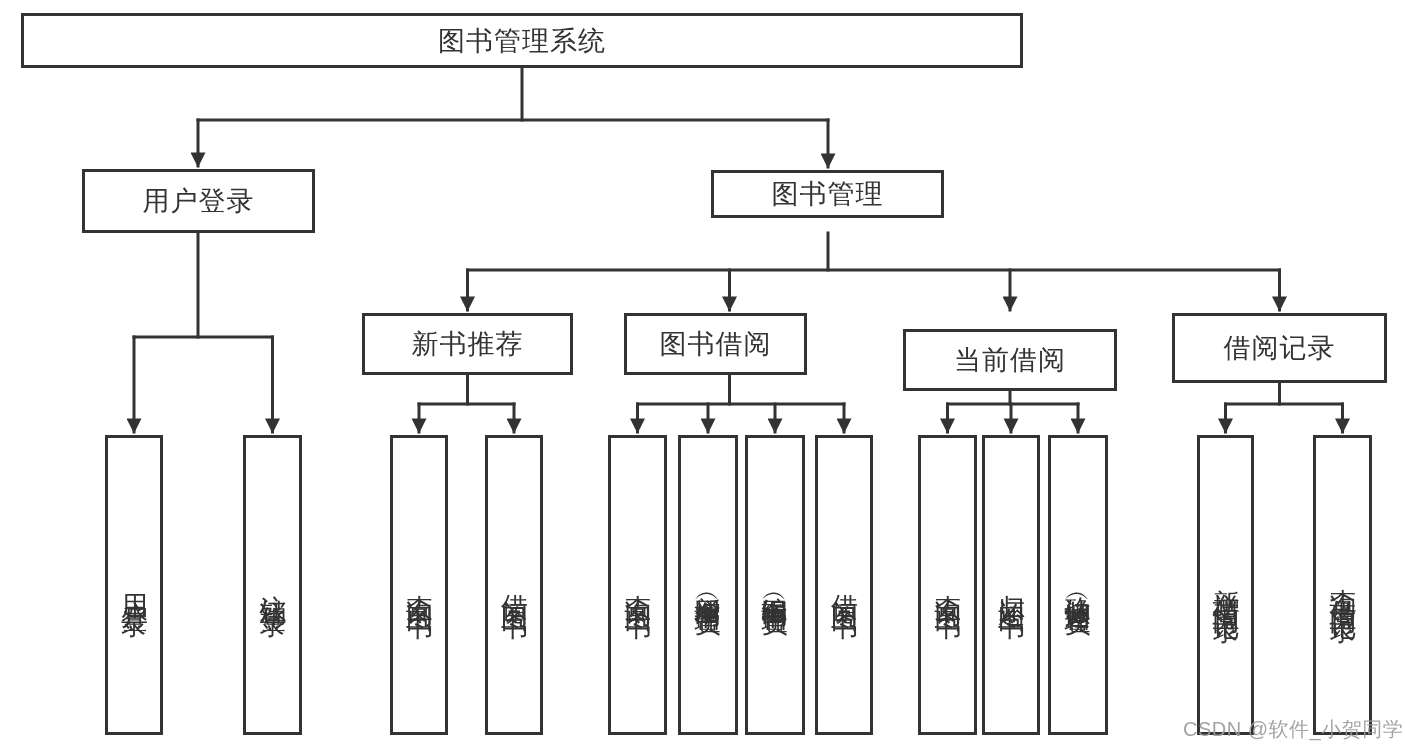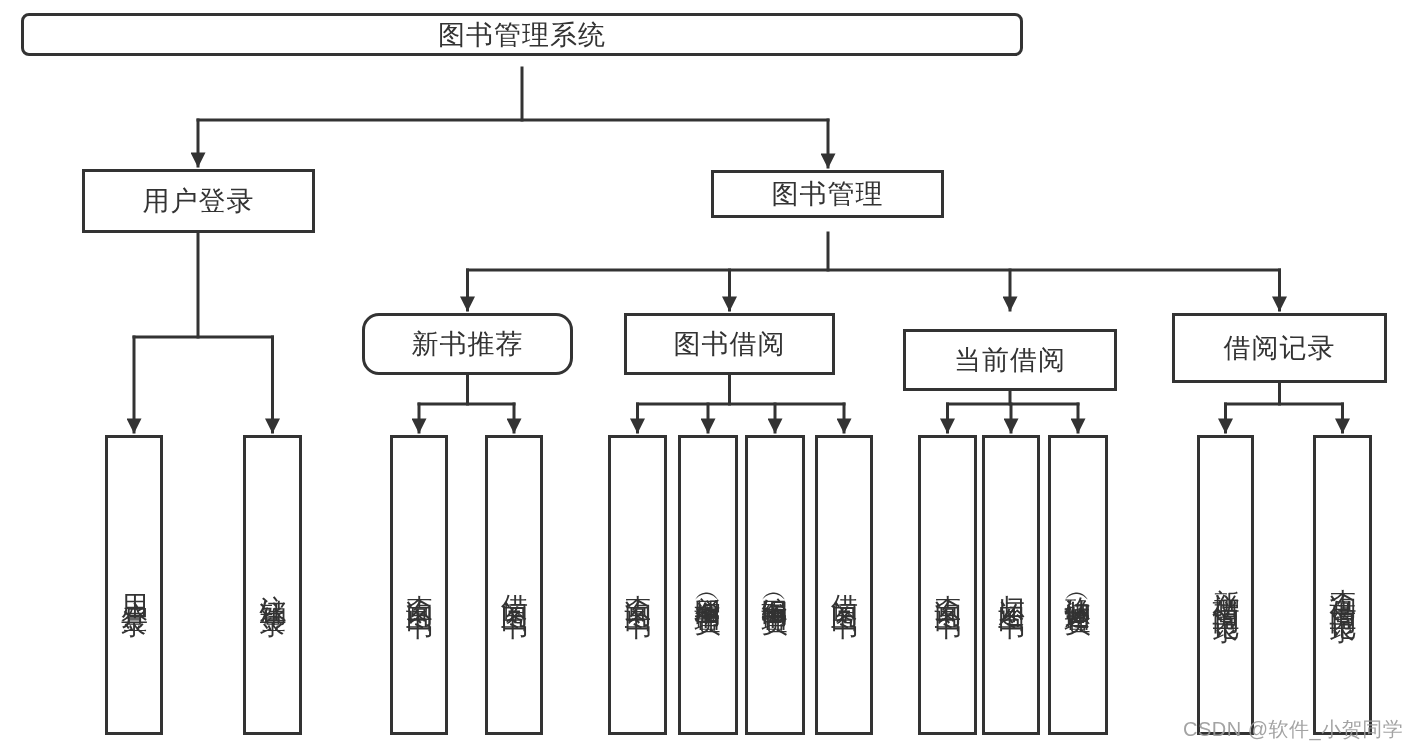--- a/index.html
+++ b/index.html
@@ -98,27 +98,27 @@
       <path d="M1011 404 V432" marker-end="url(#ah)"></path>
       <path d="M1078 404 V432" marker-end="url(#ah)"></path>
 
       <path d="M1279.5 375 V404"></path>
       <path d="M1225.5 404 H1342.5"></path>
       <path d="M1225.5 404 V432" marker-end="url(#ah)"></path>
       <path d="M1342.5 404 V432" marker-end="url(#ah)"></path>
     </g>
   </svg>
 
-  <div class="node" style="left:21px; top:13px; width:1002px; height:43px;border-radius:8px;">图书管理系统</div>
+  <div class="node" style="left:21px; top:13px; width:1002px; height:55px;">图书管理系统</div>
 
   <div class="node" style="left:82px; top:169px; width:233px; height:64px;">用户登录</div>
   <div class="node" style="left:711px; top:170px; width:233px; height:48px;">图书管理</div>
 
-  <div class="node" style="left:362px; top:313px; width:211px; height:62px;border-radius:17px;">新书推荐</div>
-  <div class="node" style="left:624px; top:313px; width:211px; height:62px;">图书借阅</div>
+  <div class="node" style="left:362px; top:313px; width:211px; height:62px;">新书推荐</div>
+  <div class="node" style="left:624px; top:313px; width:183px; height:62px;">图书借阅</div>
   <div class="node" style="left:903px; top:313px; width:214px; height:62px;margin-top:16px;">当前借阅</div>
   <div class="node" style="left:1172px; top:313px; width:215px; height:70px;">借阅记录</div>
 
   <div class="node leaf" style="left:105px; top:435px; width:58px; height:300px;">用户登录</div>
   <div class="node leaf" style="left:243px; top:435px; width:59px; height:300px;">注销登录</div>
 
   <div class="node leaf" style="left:390px; top:435px; width:58px; height:300px;">查询图书</div>
   <div class="node leaf" style="left:485px; top:435px; width:58px; height:300px;">借阅图书</div>
 
   <div class="node leaf" style="left:608px; top:435px; width:59px; height:300px;">查询图书</div>

